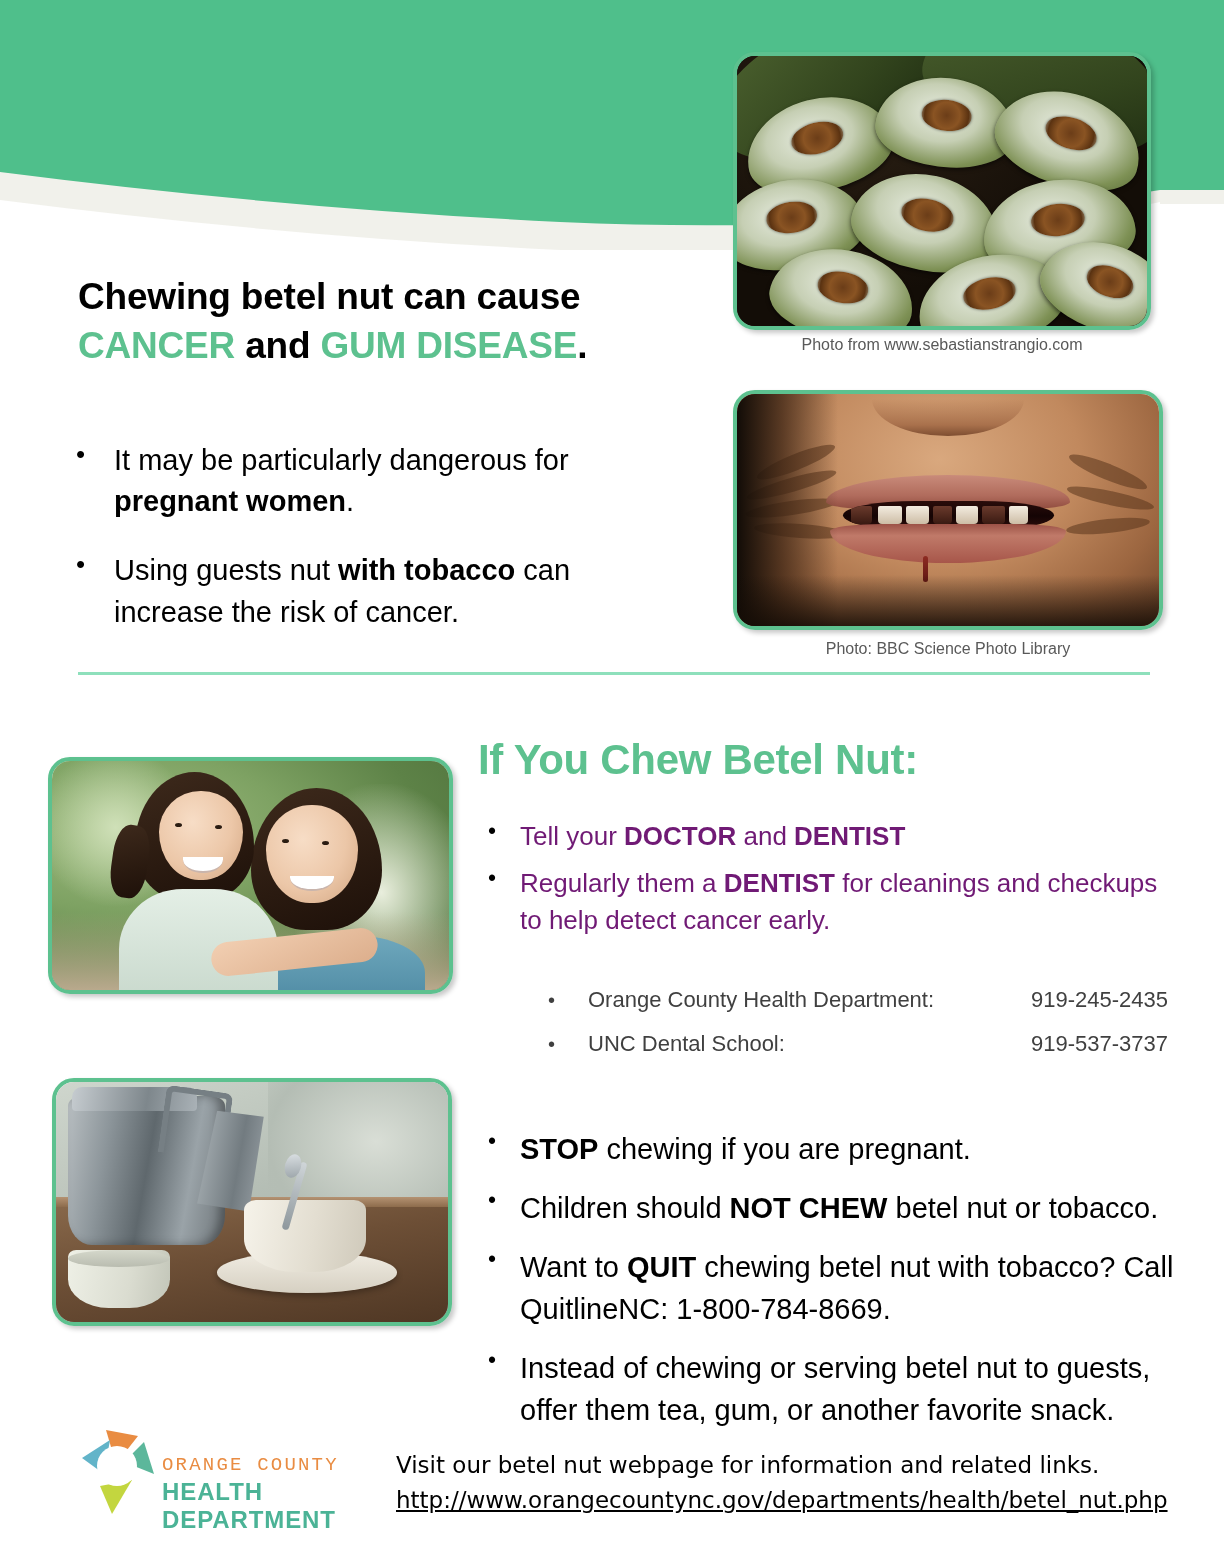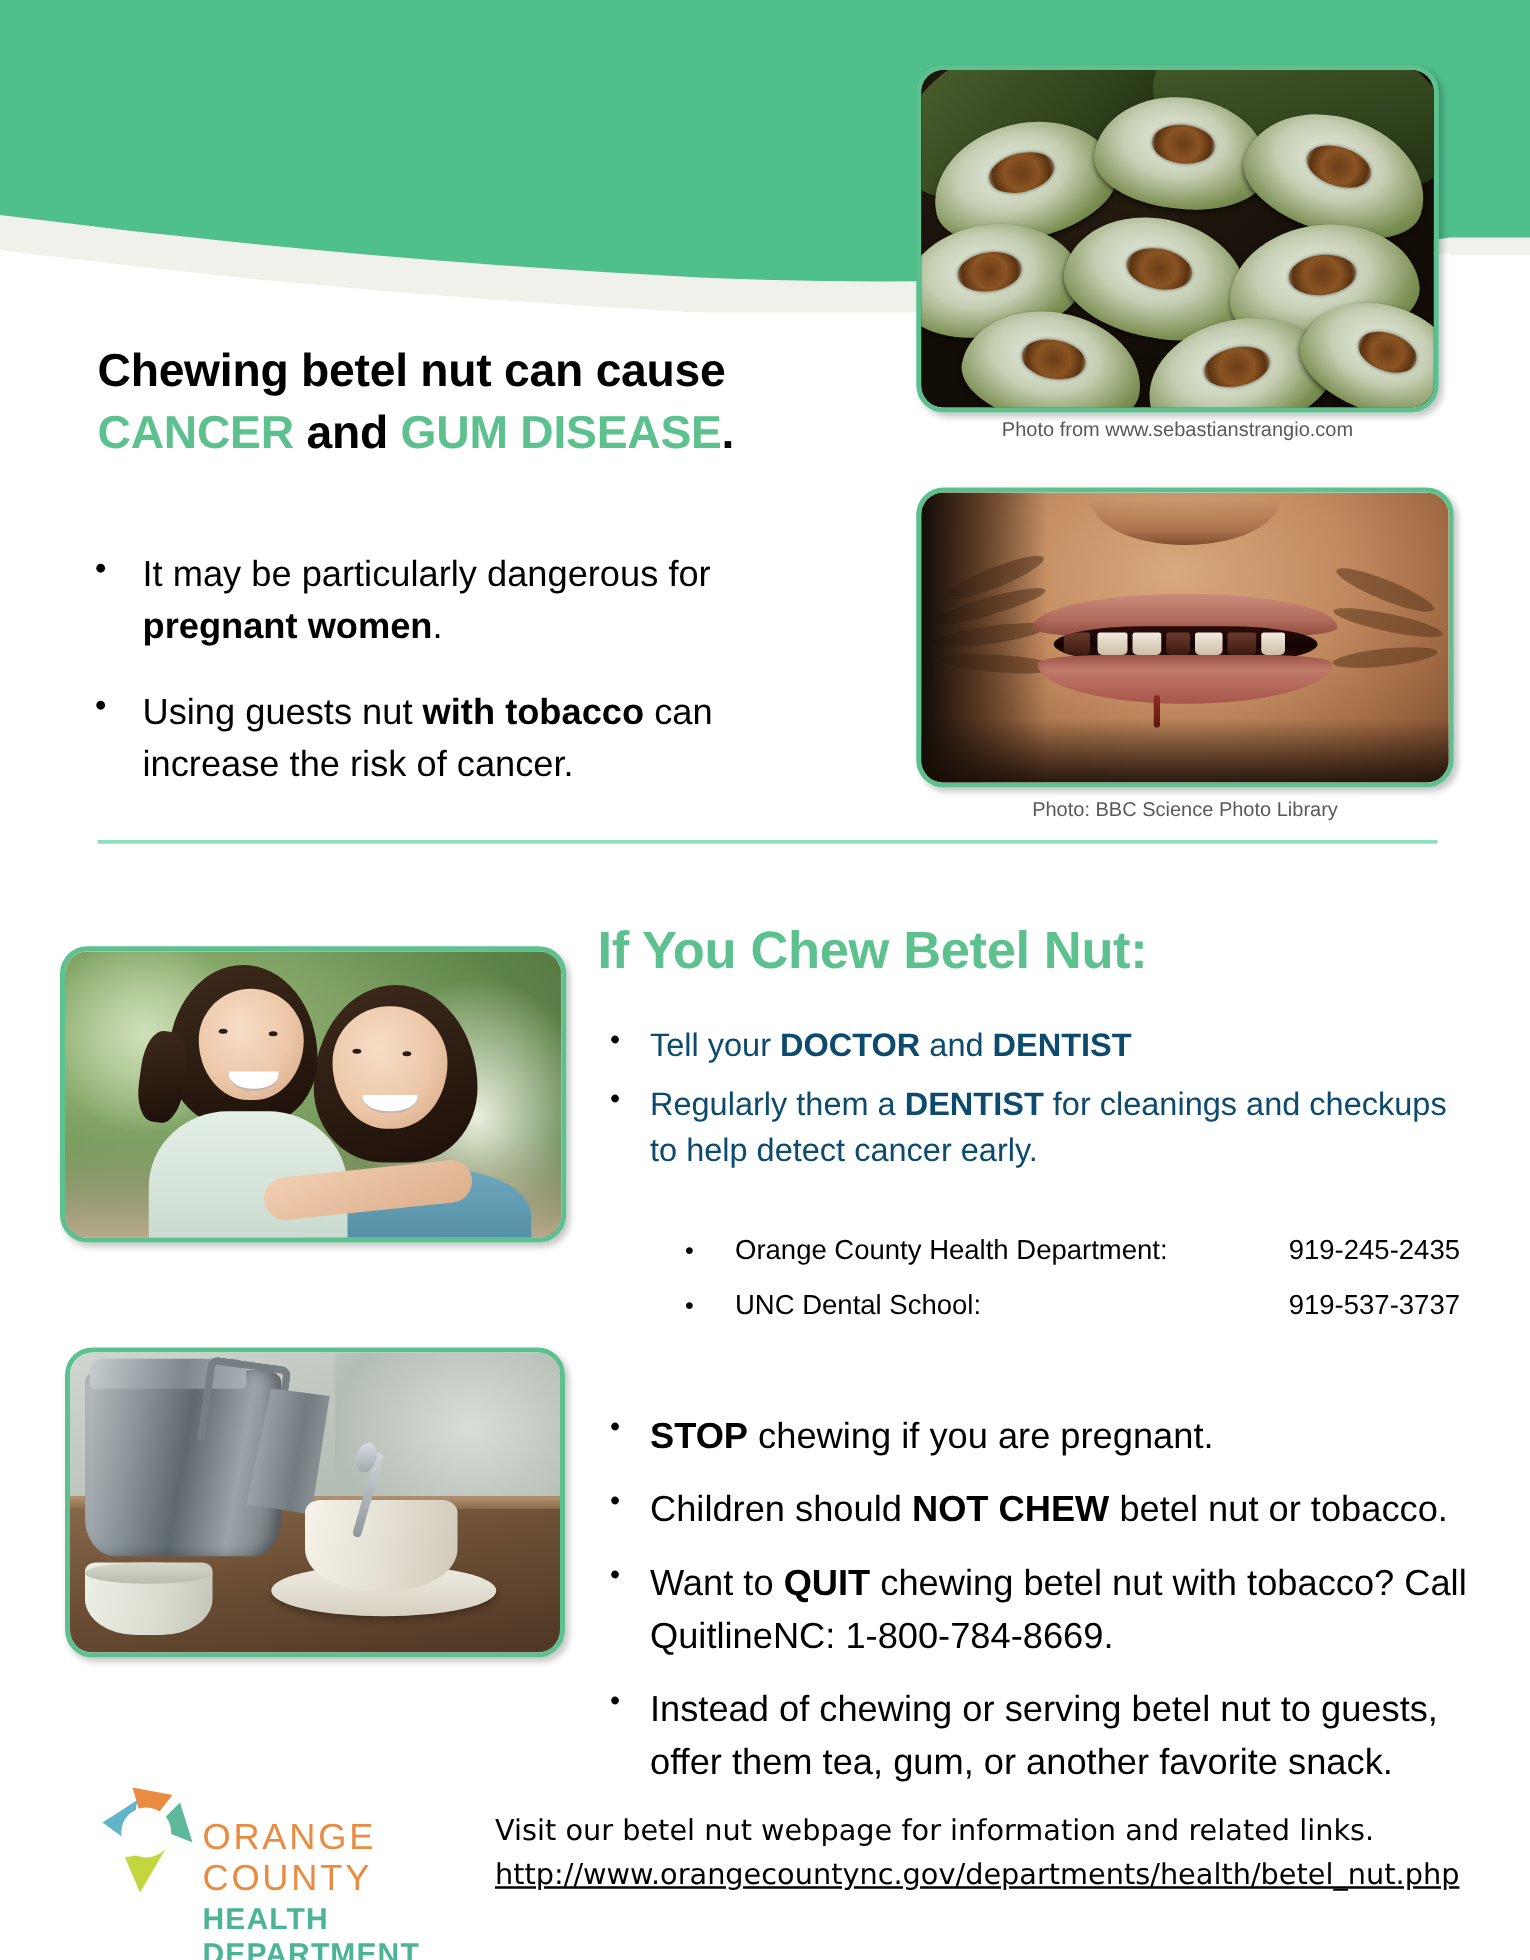--- a/index.html
+++ b/index.html
@@ -334,21 +334,21 @@
     padding: 0;
     list-style: none;
     z-index: 2;
   }
   ul.chew-bullets li {
     position: relative;
     padding-left: 42px;
     font-size: 26px;
     line-height: 1.42;
     margin-bottom: 10px;
-    color: #0c4a6e;
+    color: #701a75;
   }
   ul.chew-bullets li::before {
     content: "\2022";
     position: absolute;
     left: 10px;
     top: -3px;
     font-size: 23px;
     color: #000;
   }
 
@@ -357,21 +357,21 @@
     left: 548px;
     top: 978px;
     width: 620px;
     border-collapse: collapse;
     z-index: 2;
   }
   table.contacts td {
     font-size: 22px;
     line-height: 1.35;
     padding: 7px 0;
-    color: #000000;
+    color: #404040;
     vertical-align: top;
   }
   td.ct-bullet { width: 40px; }
   td.ct-bullet::before { content: "\2022"; font-size: 20px; }
   td.ct-phone { text-align: right; white-space: nowrap; }
 
   ul.chew-bullets2 {
     position: absolute;
     left: 478px;
     top: 1128px;
@@ -423,25 +423,25 @@
     width: 300px;
     height: 116px;
     z-index: 2;
   }
   .logo-text {
     position: absolute;
     left: 86px;
     top: 30px;
   }
   .logo-line1 {
-    font-size: 29px;
+    font-size: 19px;
     letter-spacing: 2.2px;
     color: #e98c42;
     font-weight: 400;
-    font-family: Liberation Sans, sans-serif;
+    font-family: Liberation Mono, monospace;
   }
   .logo-line2 {
     font-size: 24px;
     letter-spacing: 0.9px;
     color: #4bb396;
     font-weight: bold;
     font-family: "Liberation Sans", sans-serif;
     margin-top: 2px;
   }
 </style>

